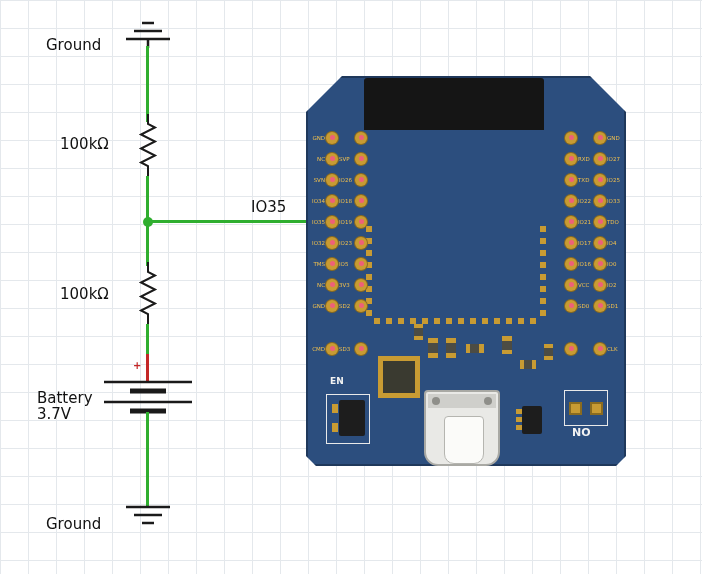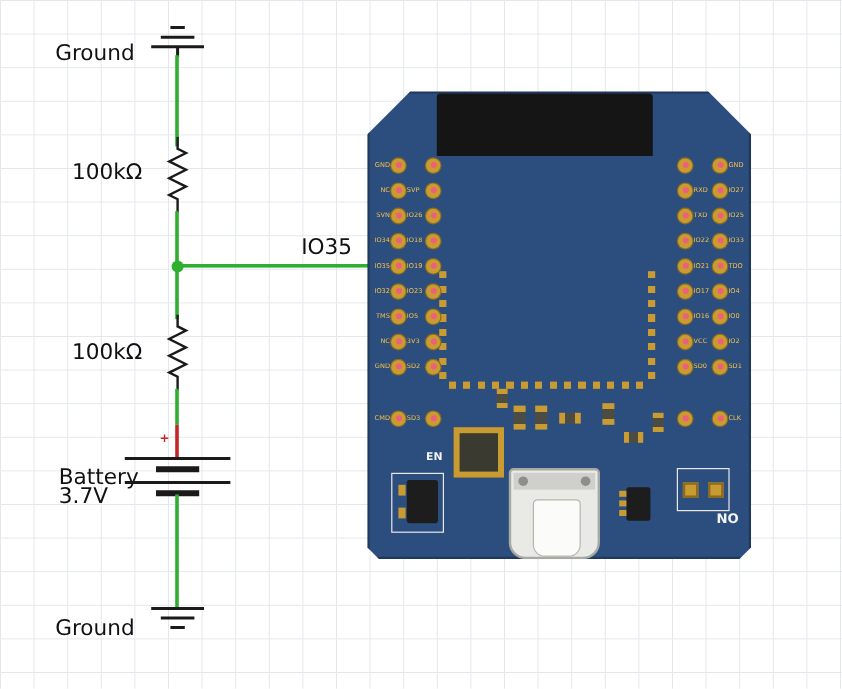--- a/index.html
+++ b/index.html
@@ -6,21 +6,21 @@
   #canvas{
     position:relative;width:702px;height:574px;overflow:hidden;
     background-color:#ffffff;
     background-image:
       linear-gradient(to right, #e4e8ec 1px, transparent 1px),
       linear-gradient(to bottom, #e4e8ec 1px, transparent 1px);
     background-size:28px 28px;
     font-family:"DejaVu Sans","Liberation Sans",sans-serif;
   }
   .abs{position:absolute;}
-  .part-label{position:absolute;color:#111;font-size:18px;line-height:16px;white-space:nowrap;}
+  .part-label{position:absolute;color:#111;font-size:15px;line-height:16px;white-space:nowrap;}
   .wire-v{position:absolute;width:3px;background:var(--wire-green,#2fae2f);}
   .wire-h{position:absolute;height:3px;background:var(--wire-green,#2fae2f);}
   .wire-red{background:var(--wire-red,#c42727);}
   .junction{position:absolute;width:10px;height:10px;border-radius:50%;background:var(--wire-green,#2fae2f);}
   .plus-mark{position:absolute;color:var(--wire-red,#c42727);font-size:10px;font-weight:bold;}
 
   
   #board{
     position:absolute;left:306px;top:76px;width:320px;height:390px;
     background:var(--pcb,#2c4e7e);
@@ -47,21 +47,21 @@
   .smd-h{position:absolute;background:linear-gradient(90deg,var(--gold,#c89b33) 0 25%,#4c4c44 25% 75%,var(--gold,#c89b33) 75% 100%);}
   #qfn{position:absolute;left:72px;top:280px;width:42px;height:42px;background:#3a3a30;border:5px solid var(--gold,#c89b33);box-sizing:border-box;}
   #usb{position:absolute;left:118px;top:314px;width:76px;height:76px;background:#e9e9e6;border:2px solid #a9a9a4;border-radius:4px 4px 14px 14px;box-sizing:border-box;}
   #usb .shell-top{position:absolute;left:2px;top:2px;right:2px;height:14px;background:#cfcfcb;display:flex;justify-content:space-between;align-items:center;padding:0 4px;box-sizing:border-box;}
   #usb .screw{width:8px;height:8px;border-radius:50%;background:#8f8f8a;}
   #usb .opening{position:absolute;left:18px;top:24px;width:38px;height:46px;background:#fbfbf9;border:1px solid #b5b5b0;border-radius:4px 4px 10px 10px;}
   #en-box{position:absolute;left:20px;top:318px;width:42px;height:48px;border:1px solid #e9e9e9;}
   #en-button{position:absolute;right:4px;top:5px;width:26px;height:36px;background:#1d1d1d;border-radius:2px;}
   #en-button .pad1,#en-button .pad2{position:absolute;left:-7px;width:6px;height:9px;background:var(--gold,#c89b33);}
   #en-button .pad1{top:4px;} #en-button .pad2{bottom:4px;}
-  .silk-text{position:absolute;color:#f2f2f2;font-weight:bold;margin-left:25px;}
+  .silk-text{position:absolute;color:#f2f2f2;font-weight:bold;}
   #no-box{position:absolute;left:258px;top:314px;width:42px;height:34px;border:1px solid #e9e9e9;display:flex;align-items:center;justify-content:space-around;}
   #no-box .sq{width:13px;height:13px;background:var(--gold,#c89b33);box-shadow:inset 0 0 0 2px #8a6b1f;}
   #transistor{position:absolute;left:216px;top:330px;width:20px;height:28px;background:#1d1d1d;border-radius:2px;}
   #transistor i{position:absolute;left:-6px;display:block;width:6px;height:5px;background:var(--gold,#c89b33);}
   #transistor i:nth-child(1){top:3px;} #transistor i:nth-child(2){top:11px;} #transistor i:nth-child(3){top:19px;}
 </style>
 </head>
 <body>
 
 <div id="canvas">
@@ -90,21 +90,21 @@
 
   <div class="part-label" style="left:60px;top:286px;">100kΩ</div>
   <svg class="abs" style="left:138px;top:262px;" width="20" height="64">
     <polyline points="10,0 10,10 17,13.5 3,20.5 17,27.5 3,34.5 17,41.5 3,48.5 10,52 10,64" fill="none" stroke="#1a1a1a" stroke-width="2"></polyline>
   </svg>
 
   <div class="wire-v" style="left:146px;top:324px;height:30px;"></div>
   <div class="wire-v wire-red" style="left:146px;top:354px;height:28px;"></div>
   <div class="plus-mark" style="left:133px;top:360px;">+</div>
 
-  <div class="part-label" style="left:37px;top:390px;margin-left:12px;">
+  <div class="part-label" style="left:37px;top:390px;">
     <div>Battery</div>
     <div>3.7V</div>
   </div>
   <svg class="abs" style="left:100px;top:378px;" width="96" height="40">
     <line x1="4" y1="4" x2="92" y2="4" stroke="#1a1a1a" stroke-width="2.5"></line>
     <line x1="30" y1="13" x2="66" y2="13" stroke="#1a1a1a" stroke-width="5"></line>
     <line x1="4" y1="24" x2="92" y2="24" stroke="#1a1a1a" stroke-width="2.5"></line>
     <line x1="30" y1="33" x2="66" y2="33" stroke="#1a1a1a" stroke-width="5"></line>
   </svg>
 

